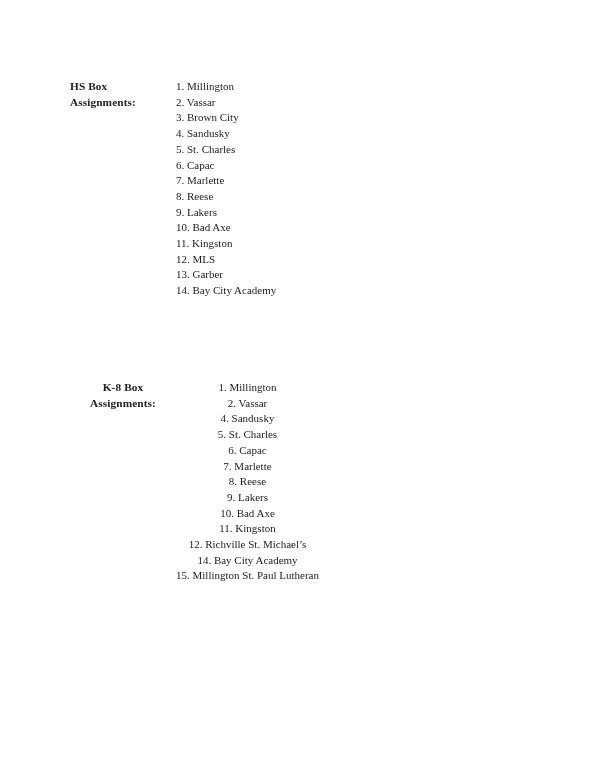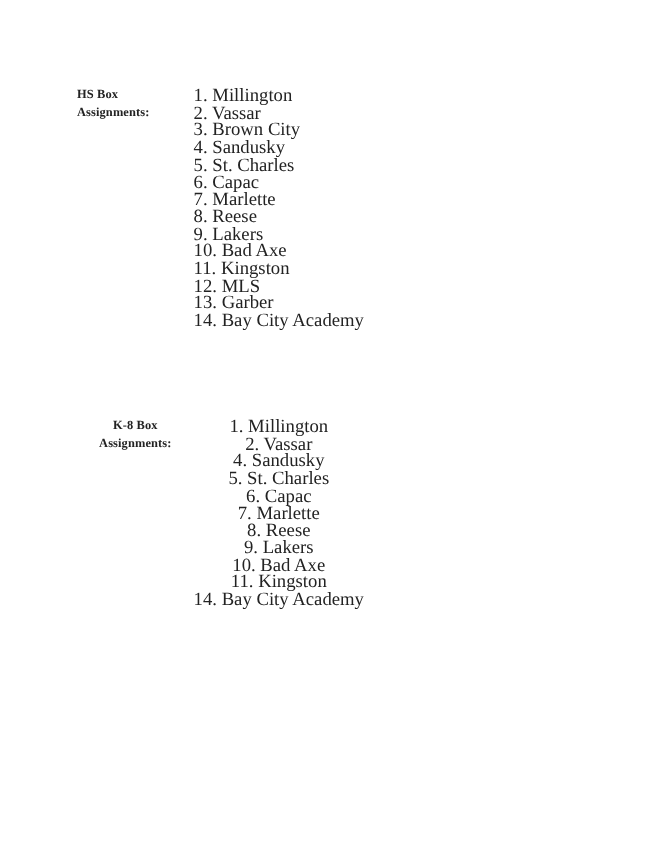--- a/index.html
+++ b/index.html
@@ -37,21 +37,21 @@
     font-size: 11.3px;
     line-height: 15.7px;
     letter-spacing: 0.1px;
   }
   .label-col .label-line {
     display: block;
     white-space: nowrap;
   }
   .list-col {
     flex: 1 1 auto;
-    font-size: 17px;
+    font-size: 11px;
     line-height: 15.7px;
   }
   .list-col ol {
     margin: 0;
     padding: 0;
     list-style: none;
   }
   .list-col li {
     white-space: nowrap;
     font-weight: normal;
@@ -97,18 +97,20 @@
         <li>1. Millington</li>
         <li>2. Vassar</li>
         <li>4. Sandusky</li>
         <li>5. St. Charles</li>
         <li>6. Capac</li>
         <li>7. Marlette</li>
         <li>8. Reese</li>
         <li>9. Lakers</li>
         <li>10. Bad Axe</li>
         <li>11. Kingston</li>
+        <li>12. Richville St. Michael’s</li>
         <li>14. Bay City Academy</li>
+        <li>15. Millington St. Paul Lutheran</li>
       </ol>
     </div>
   </div>
 
 </div>
 
 </body></html>

